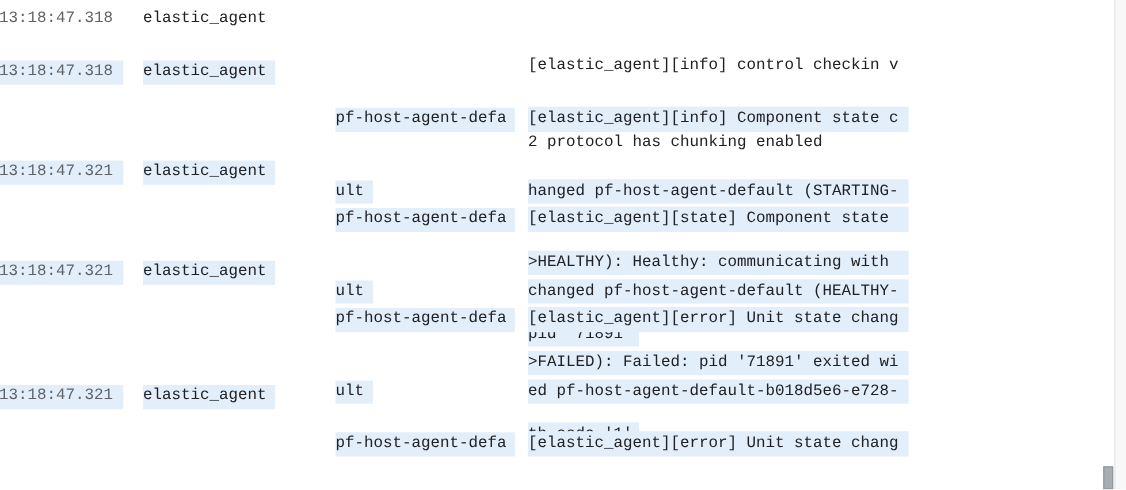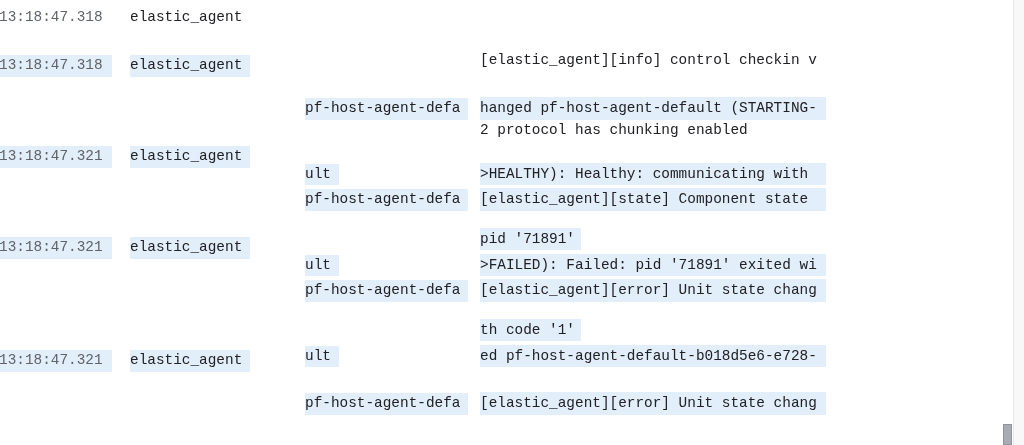--- a/index.html
+++ b/index.html
@@ -113,35 +113,37 @@
     </div>
 
     <div class="log-row sel" style="top:55px">
       <div class="cell c-time"><span class="ln">13:18:47.318</span></div>
       <div class="cell c-source"><span class="ln">elastic_agent</span></div>
       <div class="cell c-unit">
         <span class="ln">pf-host-agent-defa</span>
         <span class="ln">ult</span>
       </div>
       <div class="cell c-msg">
+        <span class="ln">[elastic_agent][info] Component state c</span>
         <span class="ln">hanged pf-host-agent-default (STARTING-</span>
         <span class="ln">&gt;HEALTHY): Healthy: communicating with</span>
         <span class="ln last">pid '71891'</span>
       </div>
     </div>
 
     <div class="log-row sel" style="top:146px">
       <div class="cell c-time"><span class="ln">13:18:47.321</span></div>
       <div class="cell c-source"><span class="ln">elastic_agent</span></div>
       <div class="cell c-unit">
         <span class="ln">pf-host-agent-defa</span>
         <span class="ln">ult</span>
       </div>
       <div class="cell c-msg">
         <span class="ln">[elastic_agent][state] Component state</span>
+        <span class="ln">changed pf-host-agent-default (HEALTHY-</span>
         <span class="ln">&gt;FAILED): Failed: pid '71891' exited wi</span>
         <span class="ln last">th code '1'</span>
       </div>
     </div>
 
     <div class="log-row sel" style="top:237px">
       <div class="cell c-time"><span class="ln">13:18:47.321</span></div>
       <div class="cell c-source"><span class="ln">elastic_agent</span></div>
       <div class="cell c-unit">
         <span class="ln">pf-host-agent-defa</span>

